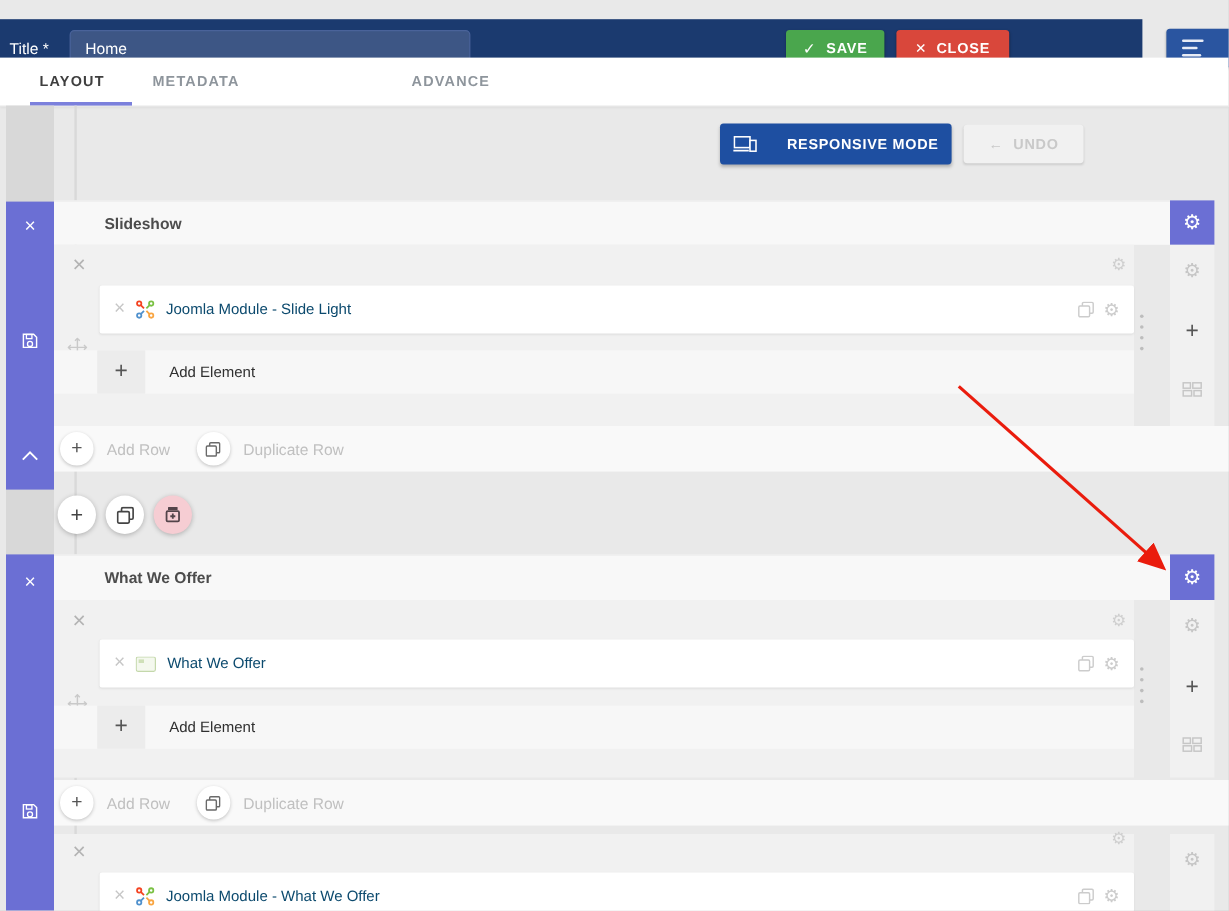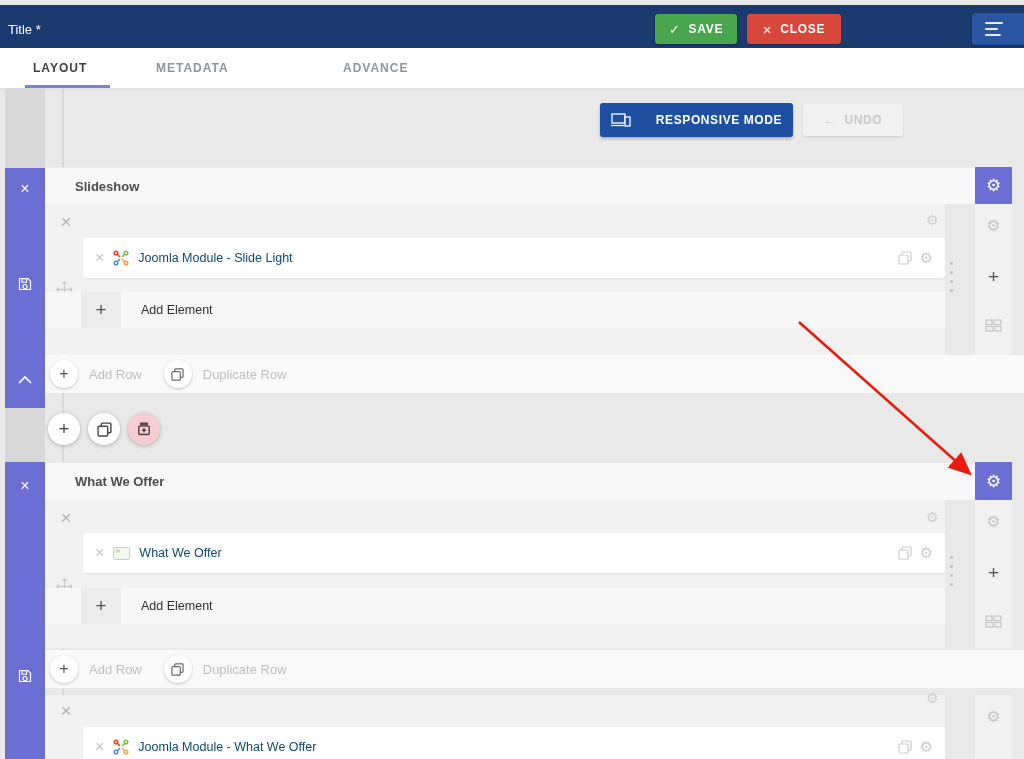--- a/index.html
+++ b/index.html
@@ -1,21 +1,21 @@
 <!DOCTYPE html>
 <html><head>
 <meta charset="utf-8">
 <style>
   html,body{margin:0;padding:0;background:#cfcfcf;}
   .page{position:relative;width:1024px;height:759px;overflow:hidden;
         font-family:"Liberation Sans",sans-serif;background:#e9e9e9;}
   .abs{position:absolute;}
 
   
-  .header{left:0;top:5px;width:1024px;height:48px;background:#1b3a6f;}
+  .header{left:0;top:16px;width:916px;height:48px;background:#1b3a6f;padding-left:36px;}
   .title-label{left:8px;top:0;height:48px;display:flex;align-items:center;
                color:#fff;font-size:13px;}
   .title-input{left:58px;top:9px;width:308px;height:28px;background:#3d5685;
                border:1px solid #4a639a;border-radius:4px;color:#fff;font-size:13px;
                padding:0 12px;outline:none;font-family:"Liberation Sans",sans-serif;}
   .hbtn{display:flex;align-items:center;justify-content:center;gap:8px;color:#fff;
         font-size:12px;font-weight:bold;letter-spacing:.7px;border-radius:3px;
         box-shadow:0 1px 2px rgba(0,0,0,.3);cursor:pointer;}
   .btn-save{left:655px;top:9px;width:82px;height:30px;background:#4aa64d;}
   .btn-close{left:747px;top:9px;width:94px;height:30px;background:#d9473b;}
@@ -48,21 +48,21 @@
                   display:flex;align-items:center;justify-content:center;gap:25px;color:#fff;
                   font-size:12px;font-weight:bold;letter-spacing:.6px;border-radius:3px;
                   box-shadow:0 2px 3px rgba(0,0,0,.25);cursor:pointer;}
   .btn-undoredo{top:104px;height:32px;background:#f1f1f1;border-radius:3px;color:#c9c9c9;
                 display:flex;align-items:center;justify-content:center;gap:8px;font-size:12px;
                 font-weight:bold;letter-spacing:.6px;box-shadow:0 1px 2px rgba(0,0,0,.12);}
 
   
   .row-titlebar{left:45px;width:930px;height:37px;background:#f8f8f8;border-top:1px solid #ececec;
                 display:flex;align-items:center;padding-left:30px;box-sizing:border-box;}
-  .row-title{font-size:13px;font-weight:bold;color:#4c4c4c;}
+  .row-title{font-size:13px;font-weight:bold;color:#4c4c4c;margin-left:12px;}
   .row-gearbtn{left:975px;width:37px;background:#6b6fd4;display:flex;align-items:center;
                justify-content:center;color:#fff;font-size:17px;cursor:pointer;}
   .colzone{left:45px;width:900px;background:#f1f1f1;}
   .rightrail{left:975px;width:37px;background:#f1f1f1;}
   .rail-gear{left:10px;width:17px;text-align:center;color:#c6c6c6;font-size:16px;cursor:pointer;}
   .rail-plus{left:8px;width:21px;text-align:center;color:#555;font-size:19px;cursor:pointer;}
   .col-x{width:20px;height:20px;display:flex;align-items:center;justify-content:center;
          color:#b3b3b3;font-size:19px;cursor:pointer;}
   .col-gear{color:#cfcfcf;font-size:14px;cursor:pointer;}
   .el-card{left:83px;width:862px;height:40px;background:#fff;border-radius:2px;
@@ -89,38 +89,39 @@
   .dots i{width:3px;height:3px;border-radius:50%;background:#bdbdbd;display:block;}
   .movehandle{width:17px;height:17px;cursor:move;}
 </style>
 </head>
 <body>
 
 <div class="page">
 
   <div class="abs header">
     <div class="abs title-label">Title *</div>
+    <input class="abs title-input" value="Home" style="">
     <div class="abs hbtn btn-save">
       <span class="icon-glyph">✓</span>
       <span>SAVE</span>
     </div>
     <div class="abs hbtn btn-close">
       <span class="icon-glyph" style="font-size:15px;">×</span>
       <span>CLOSE</span>
     </div>
     <div class="abs btn-menu">
       <i style="width:18px;"></i>
       <i style="width:13px;"></i>
       <i style="width:16px;"></i>
     </div>
   </div>
 
   <div class="abs tabbar">
     <div class="abs tab active" style="left:33px;">LAYOUT</div>
-    <div class="abs tab" style="left:127px;margin-left:29px;">METADATA</div>
+    <div class="abs tab" style="left:127px;">METADATA</div>
     <div class="abs tab" style="left:343px;">ADVANCE</div>
   </div>
   <div class="abs tab-underline"></div>
 
   <div class="abs left-strip"></div>
   <div class="abs purple-rail" style="top:168px;height:240px;"></div>
   <div class="abs purple-rail" style="top:462px;height:297px;"></div>
 
   <div class="abs rail-icon" style="top:179px;">×</div>
   <div class="abs rail-icon" style="top:274px;">

